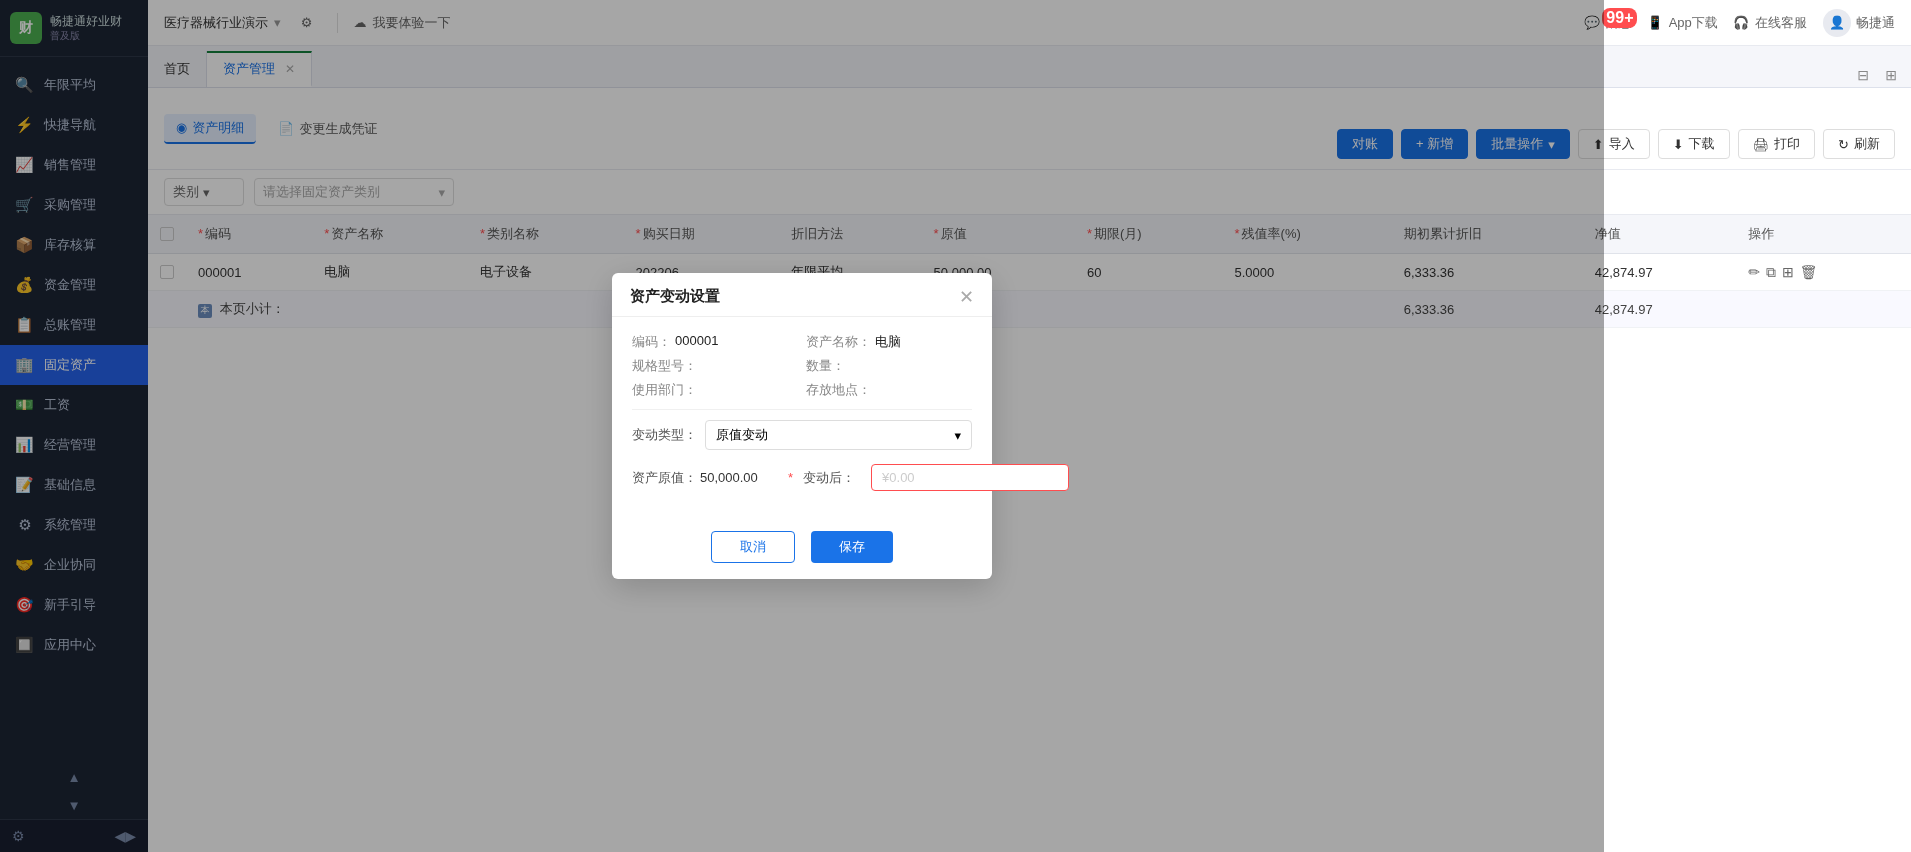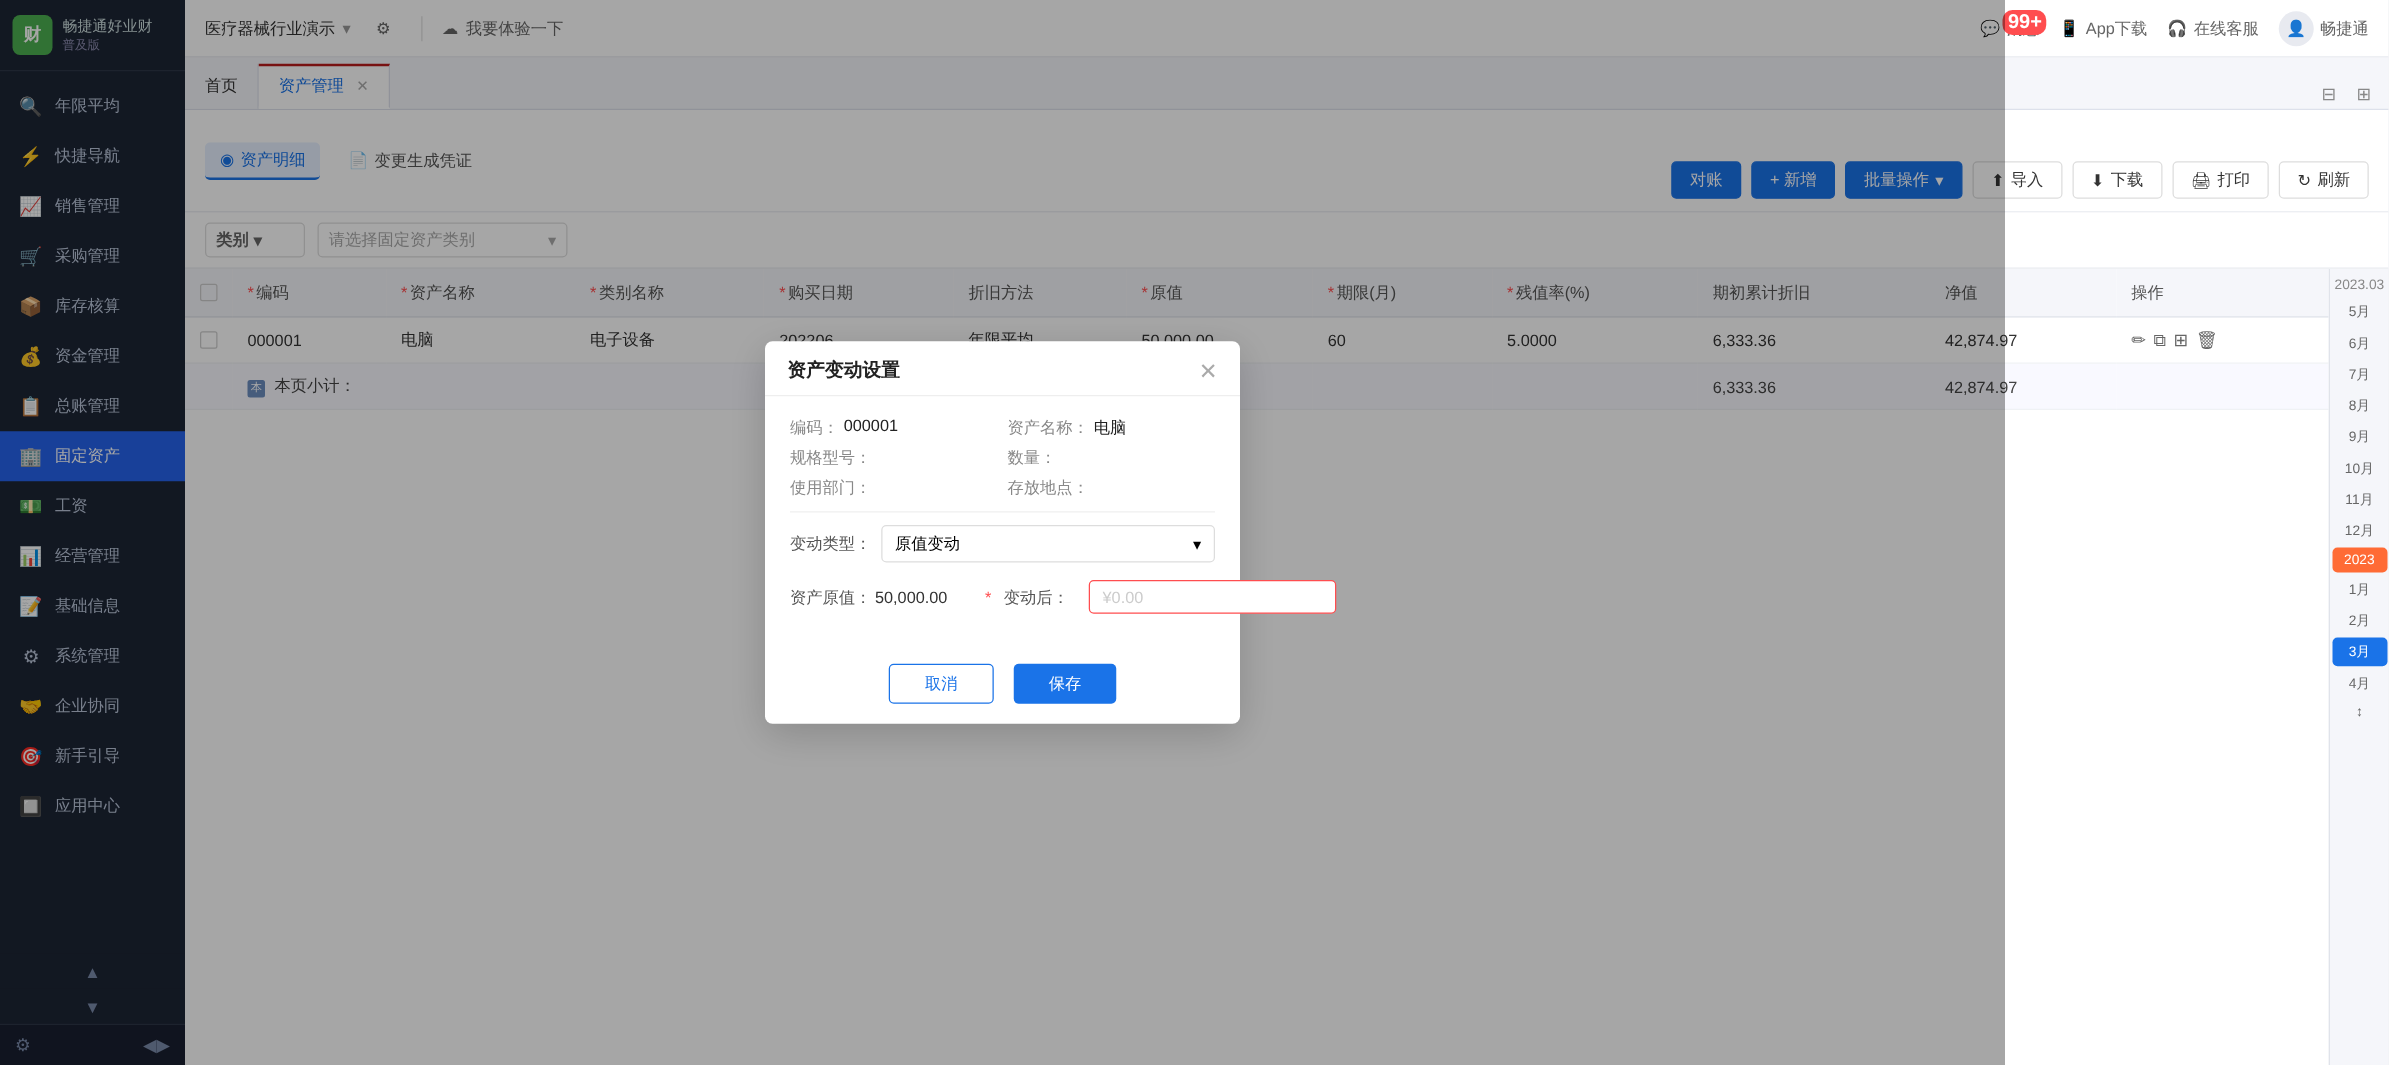--- a/index.html
+++ b/index.html
@@ -33,38 +33,38 @@
     .topbar-feedback { display: flex; align-items: center; gap: 6px; color: #666; cursor: pointer; font-size: 13px; }
     .topbar-right { margin-left: auto; display: flex; align-items: center; gap: 16px; }
     .topbar-badge { display: flex; align-items: center; gap: 5px; cursor: pointer; position: relative; color: #666; font-size: 13px; }
     .badge-count { background: #ff4d4f; color: white; font-size: 16px; padding: 1px 4px; border-radius: 8px; font-weight: bold; position: absolute; top: -6px; right: -6px; }
     .topbar-avatar { width: 28px; height: 28px; background: #e8eaf0; border-radius: 50%; display: flex; align-items: center; justify-content: center; cursor: pointer; }
 
     
     .tabbar { height: 42px; background: #f5f6fa; display: flex; align-items: flex-end; padding: 0 0 0 0; border-bottom: 1px solid #dde1eb; text-align: right; }
     .tab { height: 36px; display: flex; align-items: center; gap: 6px; padding: 0 16px; cursor: pointer; font-size: 13px; color: #555; background: #f5f6fa; border-right: 1px solid #dde1eb; }
     .tab.home { color: #333; }
-    .tab.active { background: #fff; color: #1a73e8; border-bottom: 2px solid #fff; border-top: 2px solid #b91c1c; font-weight: 500; }
+    .tab.active { background: #fff; color: #1a73e8; border-bottom: 2px solid #fff; border-top: 2px solid #15803d; font-weight: 500; }
     .tab-close { color: #aaa; margin-left: 4px; font-size: 12px; cursor: pointer; }
     .tab-window-btns { margin-left: auto; display: flex; align-items: center; gap: 4px; padding-right: 8px; }
     .tab-win-btn { width: 24px; height: 24px; display: flex; align-items: center; justify-content: center; cursor: pointer; color: #888; font-size: 14px; }
     .page-content { flex: 1; display: flex; flex-direction: column; overflow: hidden; background: #f0f2f5; }
 
     
     .toolbar { background: #fff; padding: 10px 16px; display: flex; align-items: center; gap: 10px; border-bottom: 1px solid #e8eaf0; }
     .toolbar-tab-btn { display: flex; align-items: center; gap: 5px; padding: 5px 12px; border-radius: 4px; cursor: pointer; font-size: 13px; color: #555; }
     .toolbar-tab-btn.active { background: #e6f0ff; color: #1a73e8; border-bottom: 2px solid #1a73e8; }
     .toolbar-right { margin-left: auto; display: flex; align-items: center; gap: 8px; margin-top: 31px; }
     .btn { padding: 5px 14px; border-radius: 4px; border: 1px solid #ddd; background: #fff; cursor: pointer; font-size: 13px; color: #333; display: flex; align-items: center; gap: 5px; }
     .btn-primary { background: #1a73e8; color: #fff; border-color: #1a73e8; }
     .btn-default { background: #fff; color: #333; }
 
     
     .filter-row { background: #fff; padding: 8px 16px; display: flex; align-items: center; gap: 10px; border-bottom: 1px solid #e8eaf0; }
-    .filter-select { display: flex; align-items: center; gap: 4px; padding: 4px 8px; border: 1px solid #ddd; border-radius: 4px; cursor: pointer; font-size: 13px; color: #666; background: #fff; min-width: 80px; font-weight: bold; }
+    .filter-select { display: flex; align-items: center; gap: 4px; padding: 4px 8px; border: 1px solid #ddd; border-radius: 4px; cursor: pointer; font-size: 13px; color: #666; background: #fff; min-width: 80px; }
     .filter-select-wide { min-width: 200px; border: 1px solid #ddd; border-radius: 4px; padding: 4px 8px; display: flex; align-items: center; justify-content: space-between; cursor: pointer; color: #aaa; font-size: 13px; }
 
     
     .table-container { flex: 1; overflow: auto; background: #fff; }
     .data-table { width: 100%; border-collapse: collapse; font-size: 13px; }
     .data-table th { background: #f5f6fa; padding: 10px 12px; text-align: left; border-bottom: 1px solid #e0e3ea; color: #555; font-weight: 500; white-space: nowrap; }
     .data-table td { padding: 9px 12px; border-bottom: 1px solid #f0f2f5; color: #333; white-space: nowrap; }
     .data-table .required::before { content: '*'; color: #ff4d4f; margin-right: 2px; }
     .subtotal-row td { background: #f9f9ff; font-weight: 500; color: #444; }
     .subtotal-icon { display: inline-flex; width: 14px; height: 14px; background: #6c8ebf; border-radius: 2px; color: white; font-size: 9px; align-items: center; justify-content: center; margin-right: 4px; }
@@ -348,37 +348,20 @@
               <td></td>
               <td></td>
               <td>6,333.36</td>
               <td>42,874.97</td>
               <td></td>
             </tr>
           </tbody>
         </table>
       </div>
 
-      <div class="mini-cal">
-        <div class="mini-cal-header">2023.03</div>
-        <div class="mini-cal-item">5月</div>
-        <div class="mini-cal-item">6月</div>
-        <div class="mini-cal-item">7月</div>
-        <div class="mini-cal-item">8月</div>
-        <div class="mini-cal-item">9月</div>
-        <div class="mini-cal-item">10月</div>
-        <div class="mini-cal-item">11月</div>
-        <div class="mini-cal-item">12月</div>
-        <div class="mini-cal-item today">2023</div>
-        <div class="mini-cal-item">1月</div>
-        <div class="mini-cal-item">2月</div>
-        <div class="mini-cal-item active">3月</div>
-        <div class="mini-cal-item">4月</div>
-        <div class="mini-cal-item">↕</div>
-      </div>
     </div>
 
   </div>
 </div>
 
 <div class="overlay">
   <div class="dialog">
     <div class="dialog-header">
       <span class="dialog-title">资产变动设置</span>
       <span class="dialog-close">✕</span>

